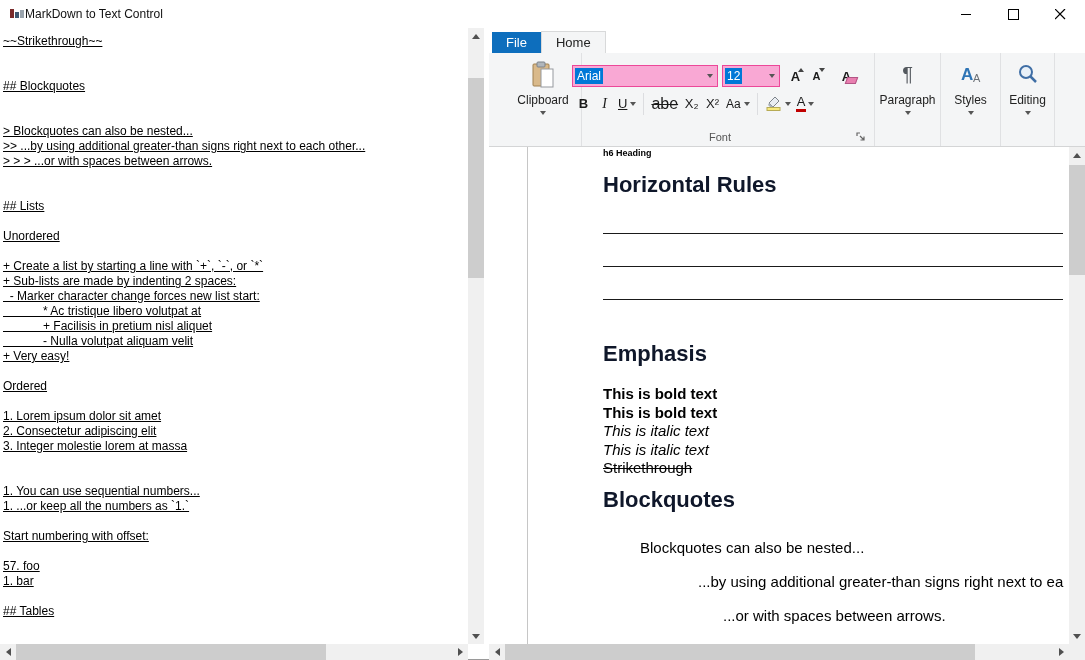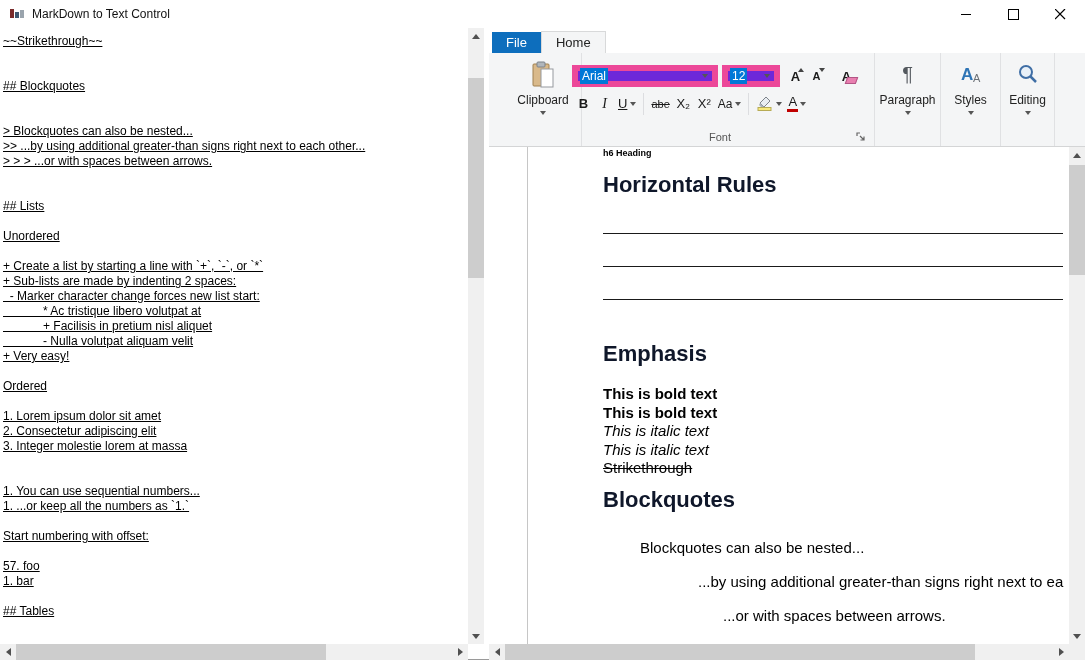--- a/index.html
+++ b/index.html
@@ -5,21 +5,21 @@
   html,body{margin:0;padding:0;}
   body{width:1085px;height:660px;overflow:hidden;background:#fff;
        font-family:"Liberation Sans",sans-serif;}
   .window{position:relative;width:1085px;height:660px;background:#fff;
           outline:1px solid #9a9a9a;outline-offset:-1px;}
 
   
   .titlebar{position:absolute;left:0;top:0;width:100%;height:28px;background:#fff;
             display:flex;align-items:center;}
   .app-icon{margin-left:9px;width:16px;height:16px;display:inline-flex;}
-  .title-text{margin-left:7px;font-size:12px;color:#111;}
+  .title-text{font-size:12px;color:#111;}
   .win-controls{position:absolute;right:1px;top:0;height:28px;display:flex;}
   .win-btn{width:47px;height:28px;display:flex;align-items:center;justify-content:center;
            background:transparent;border:none;padding:0;cursor:default;}
 
   
   .editor{position:absolute;left:0;top:28px;width:468px;height:616px;background:#fff;
           overflow:hidden;padding:6px 0 0 3px;box-sizing:border-box;
           font-size:12px;line-height:15px;color:#000;text-decoration:underline;}
   .ed-line{white-space:pre;min-height:15px;}
 
@@ -58,35 +58,35 @@
   .rg-editing{left:512px;width:54px;}
 
   .bigbtn{width:100%;height:100%;display:flex;flex-direction:column;align-items:center;
           padding-top:7px;box-sizing:border-box;background:transparent;border:none;}
   .bb-icon{height:28px;display:flex;align-items:center;}
   .bb-label{font-size:12px;color:#222;margin-top:5px;}
   .bb-dd{margin-top:4px;}
 
   .font-row1{position:absolute;left:6px;top:12px;display:flex;align-items:center;}
   .font-row2{position:absolute;left:7px;top:39px;display:flex;align-items:center;height:23px;}
-  .combo{background:#6d28d9;border:6px solid #ec4899;height:22px;display:flex;align-items:center;
+  .combo{background:#f9a8d4;border:1px solid #ec4899;height:22px;display:flex;align-items:center;
          box-sizing:border-box;}
   .combo-name{width:146px;}
   .combo-size{width:58px;margin-left:4px;}
   .combo-sel{background:#0078d7;color:#fff;font-size:12px;padding:1px 2px;margin-left:2px;white-space:nowrap;}
   .combo-dd{margin-left:auto;width:15px;height:20px;display:flex;align-items:center;justify-content:center;}
   .t-down{width:0;height:0;border-left:3.5px solid transparent;border-right:3.5px solid transparent;
           border-top:4px solid #555;display:inline-block;}
   .sbtn{height:22px;min-width:21px;display:flex;align-items:center;justify-content:center;
         font-size:13px;color:#1a1a1a;background:transparent;border:none;padding:0 3px;}
   .sbtn .t-down{margin-left:3px;}
   .btn-bold{font-weight:bold;}
   .btn-italic{font-family:"Liberation Serif",serif;font-style:italic;font-size:14px;}
   .btn-underline{text-decoration:underline;}
-  .btn-strike span{text-decoration:line-through;font-size:11px;}
+  .btn-strike span{text-decoration:line-through;font-size:16px;}
   .btn-grow,.btn-shrink{position:relative;font-weight:bold;}
   .btn-shrink{font-size:11px;}
   .gf-tri{position:absolute;top:3px;right:2px;}
   .gf-up{border-left:3px solid transparent;border-right:3px solid transparent;border-bottom:4px solid #444;width:0;height:0;}
   .gf-dn{border-left:3px solid transparent;border-right:3px solid transparent;border-top:4px solid #444;width:0;height:0;}
   .btn-clearfmt{position:relative;font-weight:bold;margin-left:9px;}
   .eraser{position:absolute;right:0;bottom:3px;width:9px;height:5px;background:#e87fb0;
           border:1px solid #b25585;transform:skewX(-20deg);}
   .vsep{width:1px;height:22px;background:#dcdde0;margin:0 4px;}
   .fc-a{position:relative;font-size:13px;line-height:13px;padding-bottom:4px;}

